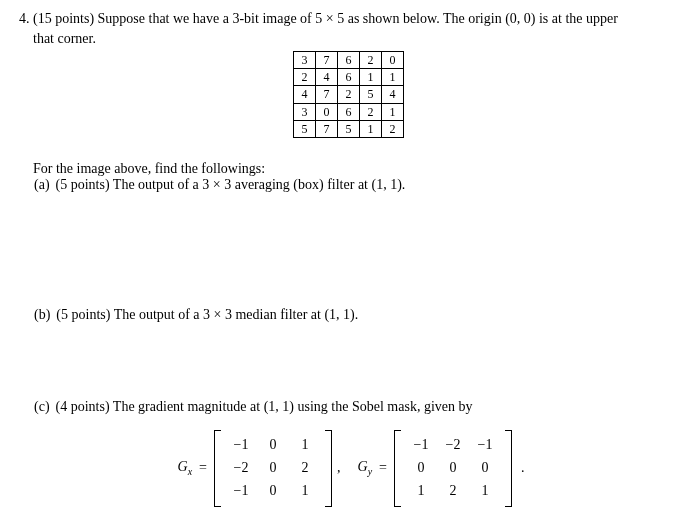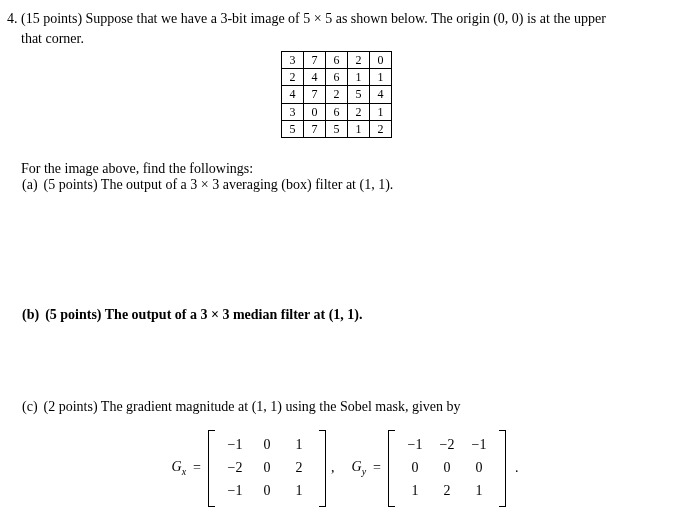--- a/index.html
+++ b/index.html
@@ -1,33 +1,33 @@
 <!DOCTYPE html>
 <html><head>
 <meta charset="utf-8">
 <style>
   html,body { margin:0; padding:0; }
   body {
     width:692px; height:512px; background:#ffffff; color:#000000;
     font-family:"Liberation Serif", serif; font-size:14px; line-height:1.35;
     position:relative; overflow:hidden;
   }
-  .page { position:absolute; inset:0; }
+  .page { position:absolute; inset:0;margin-left:12px; }
   .q-line1 { position:absolute; left:7px; top:10px; white-space:nowrap; }
   .q-line2 { position:absolute; left:21px; top:30px; white-space:nowrap; }
   table.pixel-table { position:absolute; left:281px; top:51px; border-collapse:collapse; }
   table.pixel-table td {
     width:21px; height:16px; border:1px solid #000; text-align:center;
     vertical-align:middle; font-size:12px; padding:0;
   }
   .intro { position:absolute; left:21px; top:160px; white-space:nowrap;text-align:right; }
   .part { position:absolute; left:22px; white-space:nowrap; }
   .part .plabel { margin-right:6px; }
   .part-a { top:176px; }
-  .part-b { top:306px;font-weight:bold; }
+  .part-b { top:306px; }
   .part-c { top:398px; }
   .matrices {
     position:absolute; left:0; right:0; top:430px;
     display:flex; justify-content:center; align-items:center; gap:7px;
   }
   .mvar i { font-style:italic; }
   .mvar sub { font-style:italic; font-size:10px; }
   .matrix { display:flex; align-items:stretch; }
   .bracket { width:6px; }
   .bracket.left  { border-left:1.6px solid #000; border-top:1.6px solid #000; border-bottom:1.6px solid #000; }
@@ -89,21 +89,21 @@
 
   <div class="part part-a">
     <span class="plabel">(a)</span><span>(5 points) The output of a 3 × 3 averaging (box) filter at (1, 1).</span>
   </div>
 
   <div class="part part-b">
     <span class="plabel">(b)</span><span>(5 points) The output of a 3 × 3 median filter at (1, 1).</span>
   </div>
 
   <div class="part part-c">
-    <span class="plabel">(c)</span><span>(2 points) The gradient magnitude at (1, 1) using the Sobel mask, given by</span>
+    <span class="plabel">(c)</span><span>(4 points) The gradient magnitude at (1, 1) using the Sobel mask, given by</span>
   </div>
 
   <div class="matrices">
 
     <span class="mvar"><i>G</i><sub>x</sub></span>
     <span class="meq">=</span>
 
     <div class="matrix">
       <div class="bracket left"></div>
       <div class="mgrid">

